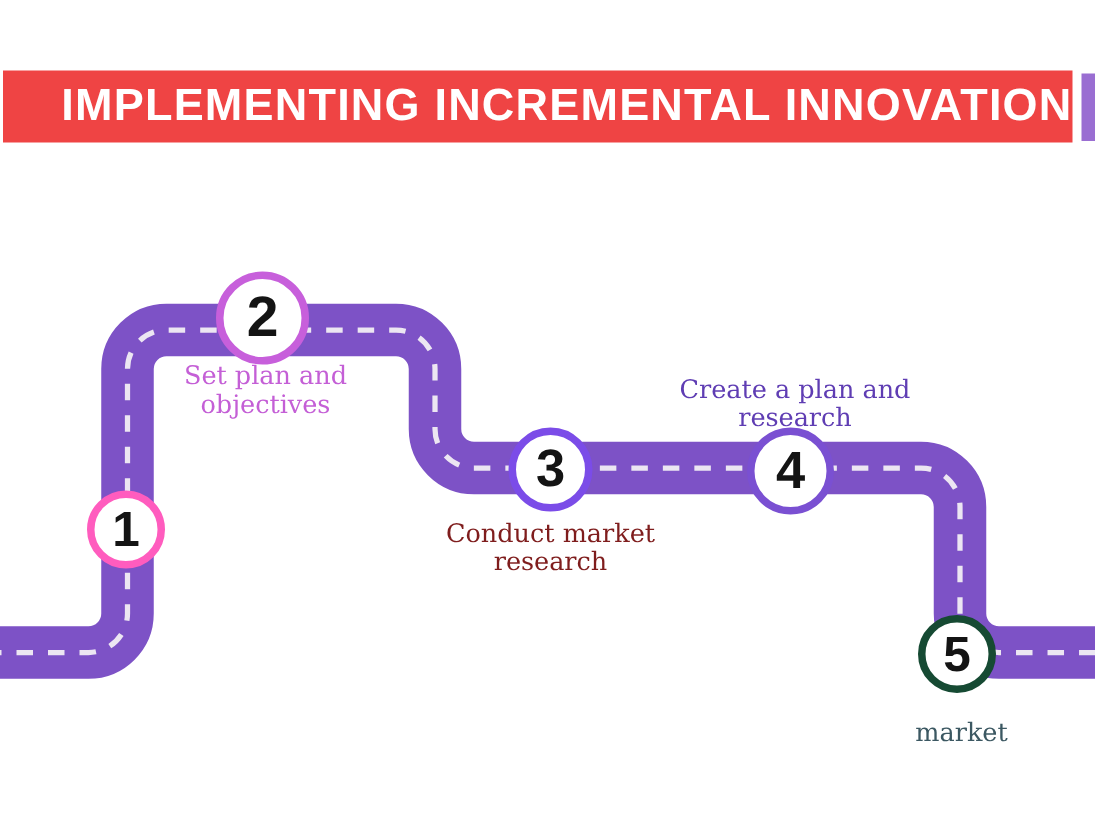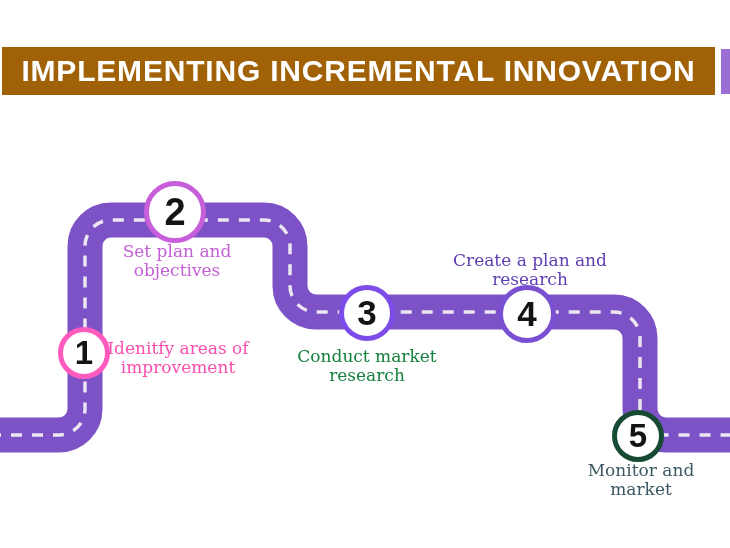--- a/index.html
+++ b/index.html
@@ -74,55 +74,51 @@
 
   <svg class="road" width="730" height="548" viewBox="0 0 730 548">
     <path id="road-base" d="M -10 435 L 59 435 A 26 26 0 0 0 85 409 L 85 246 A 26 26 0 0 1 111 220
          L 264 220 A 26 26 0 0 1 290 246 L 290 286 A 26 26 0 0 0 316 312
          L 614 312 A 26 26 0 0 1 640 338 L 640 409 A 26 26 0 0 0 666 435 L 740 435" fill="none" stroke-width="35" stroke-linecap="butt" stroke="#7d52c6"></path>
     <path id="road-dashes" d="M -10 435 L 59 435 A 26 26 0 0 0 85 409 L 85 246 A 26 26 0 0 1 111 220
          L 264 220 A 26 26 0 0 1 290 246 L 290 286 A 26 26 0 0 0 316 312
          L 614 312 A 26 26 0 0 1 640 338 L 640 409 A 26 26 0 0 0 666 435 L 740 435" fill="none" stroke-width="3.5" stroke-dasharray="11 10" stroke-linecap="butt" stroke="#ece6f2"></path>
   </svg>
 
-  <div class="banner" style="background: #a16207;">
+  <div class="banner" style="background: #ef4444; justify-content: flex-end;">
     <h1 style="color: rgb(255, 255, 255);">IMPLEMENTING INCREMENTAL INNOVATION</h1>
   </div>
   <div class="banner-accent" style="background: rgb(154, 110, 210);"></div>
 
   <div class="step-circle c1" style="border-color: rgb(255, 92, 190);">
     <span>1</span>
   </div>
   <div class="step-circle c2" style="border-color: rgb(199, 95, 219);">
     <span>2</span>
   </div>
   <div class="step-circle c3" style="border-color: rgb(123, 76, 232);">
     <span>3</span>
   </div>
   <div class="step-circle c4" style="border-color: rgb(122, 80, 210);">
     <span>4</span>
   </div>
   <div class="step-circle c5" style="border-color: rgb(22, 74, 51);">
     <span>5</span>
   </div>
 
-  <div class="step-label l1" style="color: rgb(251, 79, 174);">
-    <span>Idenitfy areas of</span><br>
-    <span>improvement</span>
-  </div>
   <div class="step-label l2" style="color: rgb(196, 95, 214);">
     <span>Set plan and</span><br>
     <span>objectives</span>
   </div>
-  <div class="step-label l3" style="color: #15803d;">
+  <div class="step-label l3" style="color: #7f1d1d;">
     <span>Conduct market</span><br>
     <span>research</span>
   </div>
   <div class="step-label l4" style="color: rgb(95, 61, 179);">
     <span>Create a plan and</span><br>
     <span>research</span>
   </div>
   <div class="step-label l5" style="color: rgb(60, 88, 98);">
-    <span>Monitor and</span><br>
+    <br>
     <span>market</span>
   </div>
 
 </div>
 
 </body></html>

